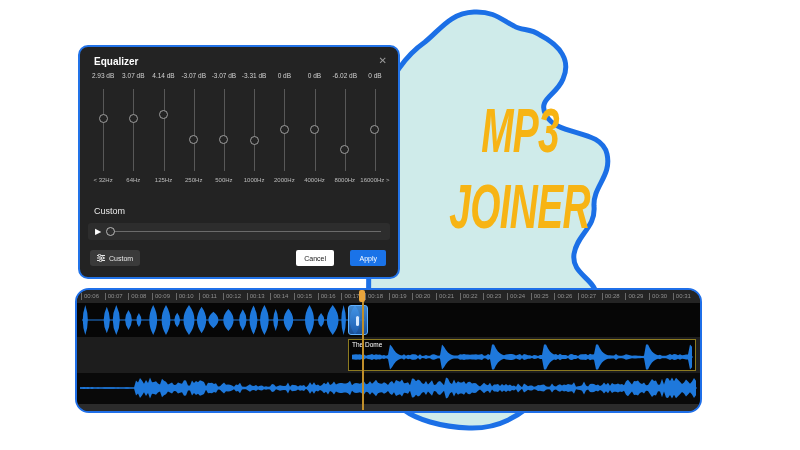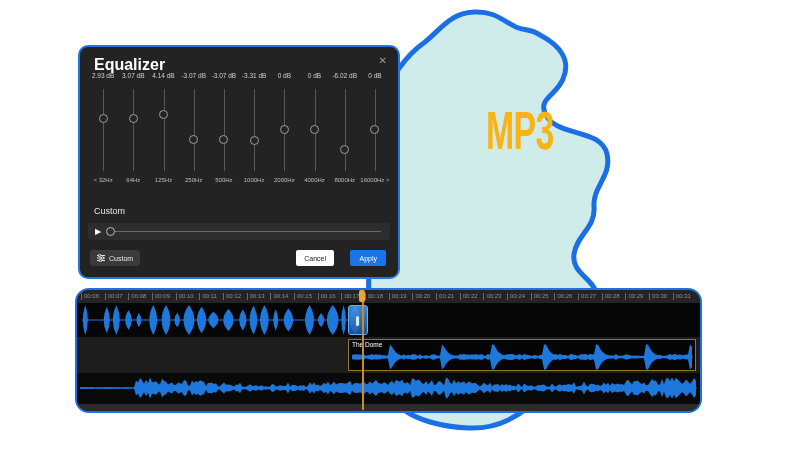--- a/index.html
+++ b/index.html
@@ -3,28 +3,28 @@
 <meta charset="utf-8">
 <style>
   * { margin:0; padding:0; box-sizing:border-box; }
   html,body { width:800px; height:450px; background:#ffffff; overflow:hidden;
               font-family:"Liberation Sans","DejaVu Sans",sans-serif; }
   #stage { position:relative; width:800px; height:450px; }
 
   
   #blob-svg { position:absolute; left:0; top:0; z-index:1; }
   #hero { position:absolute; z-index:2; color:#F7B414; font-weight:bold; text-align:center; }
-  .hero-line { display:block; font-size:47px; line-height:76px; }
+  .hero-line { display:block; font-size:54px; line-height:76px;font-style:italic; }
   .hero-inner { display:inline-block; transform:scale(0.72,1.16); letter-spacing:-1px; white-space:nowrap; }
   #hero { left:415px; top:92px; width:210px; }
 
   
   #eq { position:absolute; left:78px; top:45px; width:322px; height:234px; z-index:3;
         background:#232323; border:2px solid #2273E8; border-radius:10px; }
-  #eq-title { position:absolute; left:14px; top:9px; font-size:16px; font-weight:bold; color:#fff; }
+  #eq-title { position:absolute; left:14px; top:9px; font-size:10px; font-weight:bold; color:#fff; }
   #eq-close { position:absolute; right:11px; top:8px; font-size:10px; color:#9a9a9a; cursor:pointer; }
   #bands { position:absolute; left:8px; right:8px; top:24px; height:120px; display:flex; }
   .band { flex:1 1 0; text-align:center; position:relative; }
   .band-db { font-size:6.5px; color:#d2d2d2; height:9px; line-height:9px; }
   .band-trackwrap { position:relative; height:84px; margin-top:7px; }
   .band-track { position:absolute; left:50%; top:2px; bottom:0; width:1px; background:#585858; }
   .band-knob { position:absolute; left:50%; width:9px; height:9px; margin-left:-4.5px;
                border:1.5px solid #9e9e9e; border-radius:50%; background:#232323; }
   .band-freq { font-size:6px; color:#bdbdbd; margin-top:6px; white-space:nowrap; }
   #preview-label { position:absolute; left:14px; top:159px; font-size:9px; color:#e9e9e9; }
@@ -81,20 +81,21 @@
          C 571,276 598,278 597,300
          C 596,322 587,346 546,391
          C 521,417 498,429 469,428
          C 440,427 416,419 404,410
          C 384,396 371,369 369,330
          C 368,296 369,243 370,200 Z" fill="#CFEBEA" stroke="#1B6FE6" stroke-width="5"></path>
   </svg>
 
   <div id="hero" style="color: rgb(247, 180, 20);">
     <span class="hero-line"><span class="hero-inner">MP3</span></span>
+    <span class="hero-line"><span class="hero-inner">JOINER</span></span>
   </div>
 
   <div id="eq">
     <div id="eq-title">Equalizer</div>
     <div id="eq-close">✕</div>
 
     <div id="bands">
 
         <div class="band">
           <div class="band-db">2.93 dB</div>

